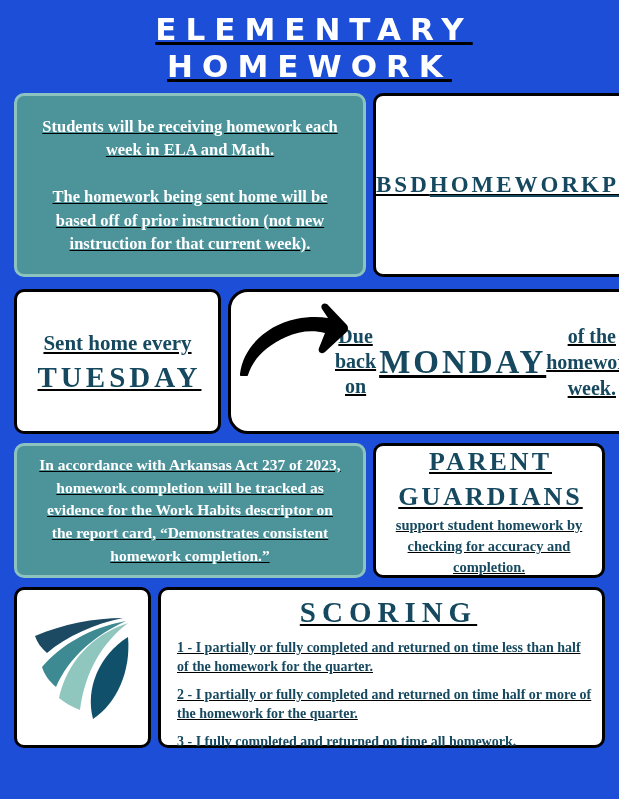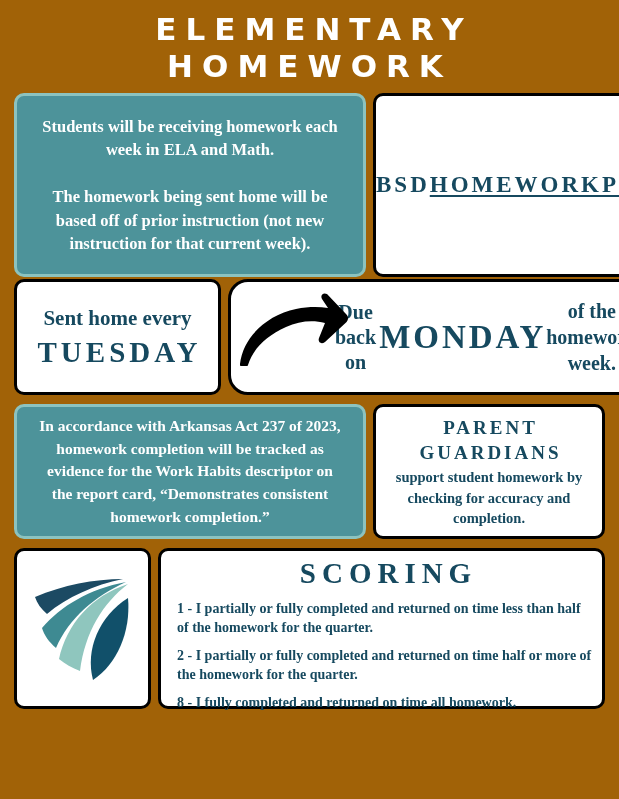--- a/index.html
+++ b/index.html
@@ -7,24 +7,25 @@
     padding: 0;
     background: #2b2b2b;
   }
   body {
     font-family: "Liberation Serif", serif;
   }
   .poster {
     position: relative;
     width: 619px;
     height: 799px;
-    background: #a16207;
+    background: #1d4ed8;
     box-sizing: border-box;
     padding: 0 14px;
     overflow: hidden;
+    text-decoration: underline;
   }
 
   
   .title {
     padding-top: 11px;
     text-align: center;
     color: #FFFFFF;
     font-family: "DejaVu Sans", sans-serif;
     font-weight: bold;
     font-size: 31px;
@@ -81,22 +82,22 @@
     font-family: "Liberation Serif", serif;
     font-weight: bold;
     font-size: 23px;
     line-height: 1.42;
     letter-spacing: 3px;
   }
   .policy-link { text-decoration: underline; text-underline-offset: 3px; }
 
   
   .sec2 {
-    margin-top: 2px;
-    height: 116px;
+    margin-top: 12px;
+    height: 145px;
   }
   .sec2 .tuesday {
     flex: 0 0 207px;
     display: flex;
     flex-direction: column;
     align-items: center;
     justify-content: center;
     text-align: center;
     font-weight: bold;
   }
@@ -155,21 +156,21 @@
     flex: 1 1 auto;
     display: flex;
     flex-direction: column;
     align-items: center;
     justify-content: center;
     text-align: center;
     padding: 6px 10px;
   }
   .p-head {
     font-weight: bold;
-    font-size: 19px;
+    font-size: 26px;
     letter-spacing: 3px;
     text-indent: 3px;
     line-height: 1.35;
   }
   .p-body {
     font-weight: bold;
     font-size: 14.5px;
     line-height: 1.42;
     margin-top: 1px;
   }
@@ -272,17 +273,17 @@
         <path d="M28 83 C36 48, 60 20, 97 8 C72 27, 54 56, 49 95
                  C41 92, 34 88, 28 83 Z" fill="#8FC6BE"></path>
 
         <path d="M97 22 C100 56, 86 88, 62 104 C54 74, 68 40, 97 22 Z" fill="#11506A"></path>
       </svg>
     </div>
     <div class="card scoring">
       <div class="s-head">SCORING</div>
       <div class="s-item">1 - I partially or fully completed and returned on time less than half of the homework for the quarter.</div>
       <div class="s-item">2 - I partially or fully completed and returned on time half or more of the homework for the quarter.</div>
-      <div class="s-item">8 - I fully completed and returned on time all homework.</div>
+      <div class="s-item">3 - I fully completed and returned on time all homework.</div>
     </div>
   </div>
 
 </div>
 
 </body></html>

